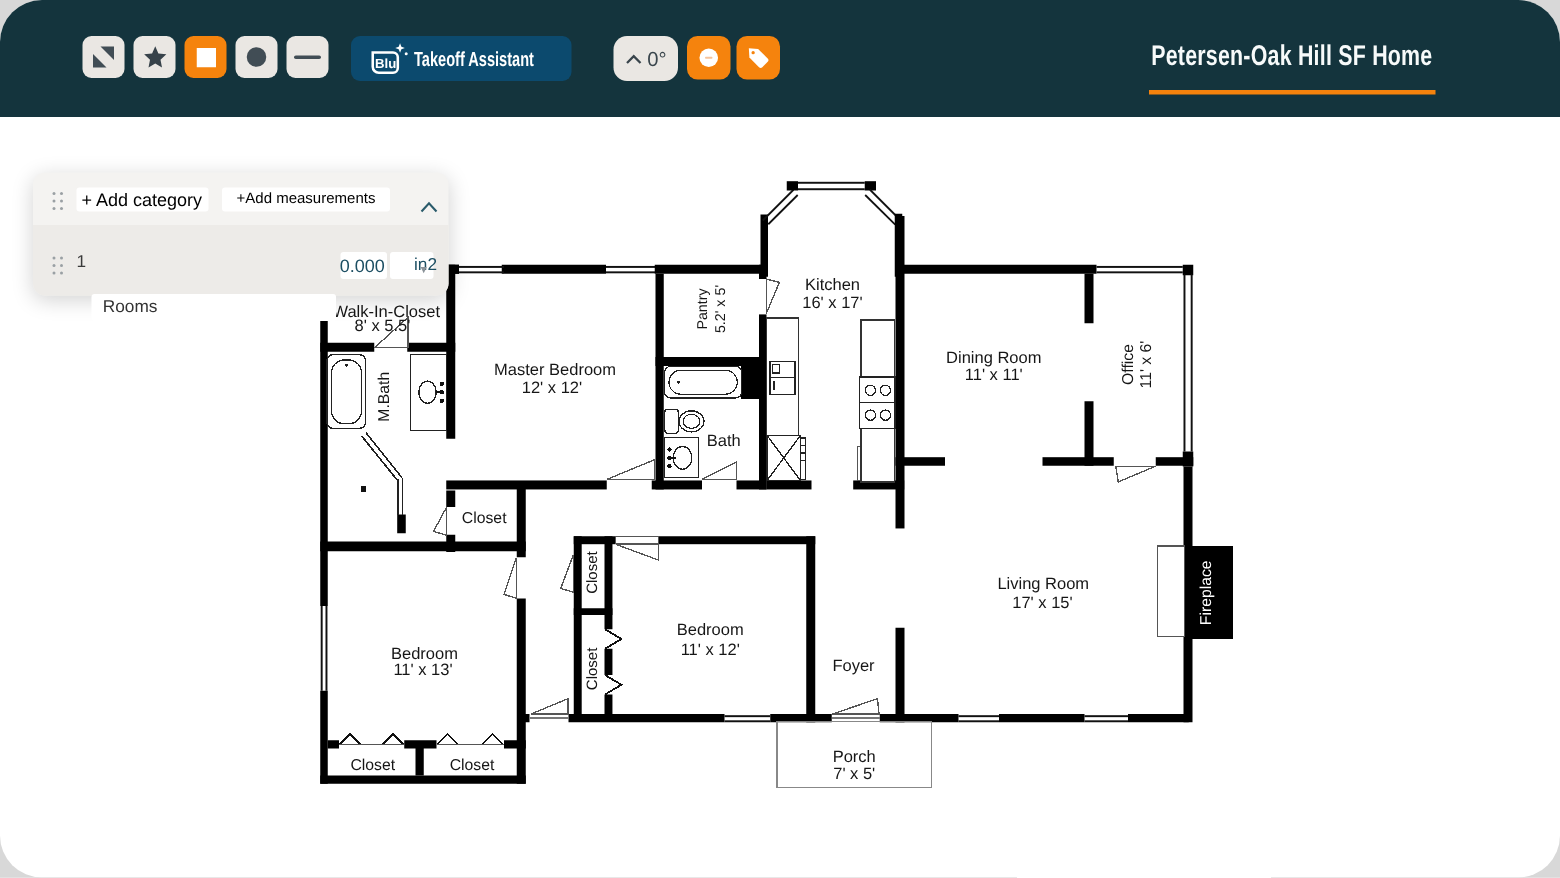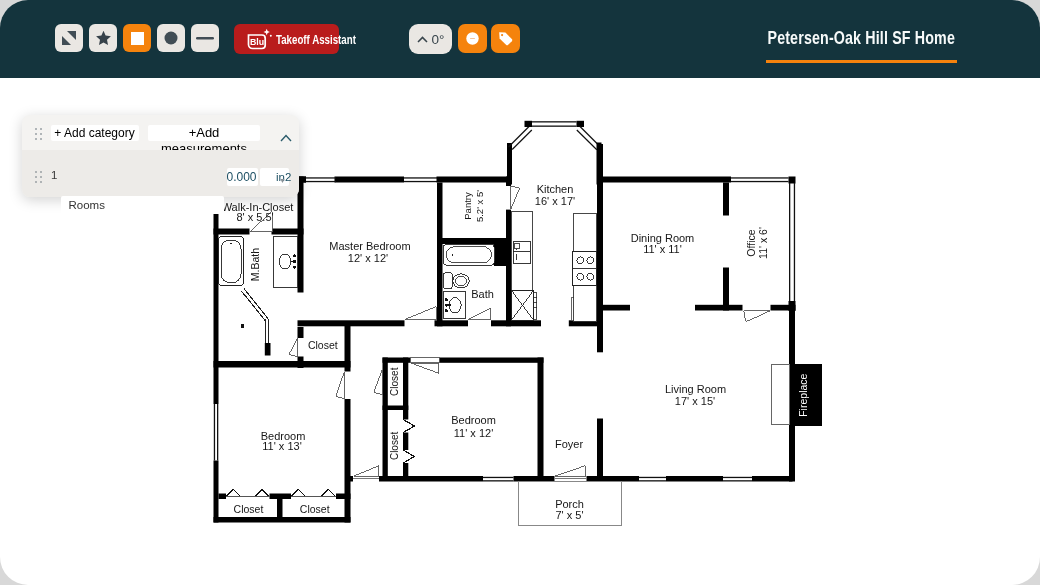--- a/index.html
+++ b/index.html
@@ -1,21 +1,21 @@
 <!DOCTYPE html>
 <html><head>
 <meta charset="utf-8">
 <style>
   html,body{margin:0;padding:0;background:#d8d8d8;width:1040px;height:585px;overflow:hidden;}
   *{box-sizing:border-box;font-family:"Liberation Sans",sans-serif;}
   #app{position:relative;width:1040px;height:585px;background:#ffffff;border-radius:28px;overflow:hidden;}
   #hdr{position:absolute;left:0;top:0;width:1040px;height:78px;background:#14343d;z-index:3;}
   .sqbtn{position:absolute;top:24px;width:28px;height:28px;border-radius:6px;background:#eae7e3;display:flex;align-items:center;justify-content:center;}
   .sqbtn.orange{background:#f5830d;}
-  #takeoff{position:absolute;left:234px;top:24px;width:105px;height:30px;border-radius:6px;background:#b91c1c;display:flex;align-items:center;color:#fff;}
+  #takeoff{position:absolute;left:234px;top:24px;width:147px;height:30px;border-radius:6px;background:#0c4a6e;display:flex;align-items:center;color:#fff;}
   #angle{position:absolute;left:409px;top:24px;width:43px;height:30px;border-radius:9px;background:#eae7e3;display:flex;align-items:center;justify-content:center;color:#39454c;}
   #title{position:absolute;right:85px;top:27px;color:#f7fafa;font-size:19px;font-weight:bold;letter-spacing:0.2px;white-space:nowrap;transform:scaleX(0.75);transform-origin:100% 50%;}
   #underline{position:absolute;left:766px;top:60px;width:191px;height:3px;background:#f5820d;}
   #panel{position:absolute;left:22px;top:115px;width:277px;height:82px;border-radius:8px;background:#f4f3f1;box-shadow:0 3px 14px rgba(0,0,0,0.18);z-index:5;}
   #panelrow{position:absolute;left:0;top:35px;width:277px;height:47px;background:#edebe8;border-radius:0 0 8px 8px;}
   .wbtn{position:absolute;top:10px;height:16px;background:#fff;border-radius:2px;color:#000000;font-size:12.5px;line-height:16px;text-align:center;}
   .dots{position:absolute;width:8px;height:12px;}
   .dots i{position:absolute;width:2px;height:2px;border-radius:50%;background:#9aa0a4;}
   svg text{font-family:"Liberation Sans",sans-serif;}
 </style>
@@ -415,21 +415,21 @@
       <i style="left:0;top:0"></i>
         <i style="left:5px;top:0"></i>
         <i style="left:0;top:5px"></i>
         <i style="left:5px;top:5px"></i>
         <i style="left:0;top:10px"></i>
         <i style="left:5px;top:10px"></i>
     </div>
 
     <div class="wbtn" style="left:28.5px;width:88px;font-size:12px;">+ Add category</div>
 
-    <div class="wbtn" style="left:126px;width:112px;font-size:13px;">+Add measurements</div>
+    <div class="wbtn" style="left:126px;width:112px;font-size:10px;">+Add measurements</div>
 
     <svg width="12" height="8" viewBox="0 0 12 8" style="position:absolute;left:258px;top:19px;">
         <path d="M1,7 L6,1.6 L11,7" fill="none" stroke="#2a5b6b" stroke-width="1.4"></path>
       </svg>
 
     <div id="panelrow">
       <div class="dots" style="position:absolute;left:13px;top:21px;">
         <i style="left:0;top:0"></i>
           <i style="left:5px;top:0"></i>
           <i style="left:0;top:5px"></i>

